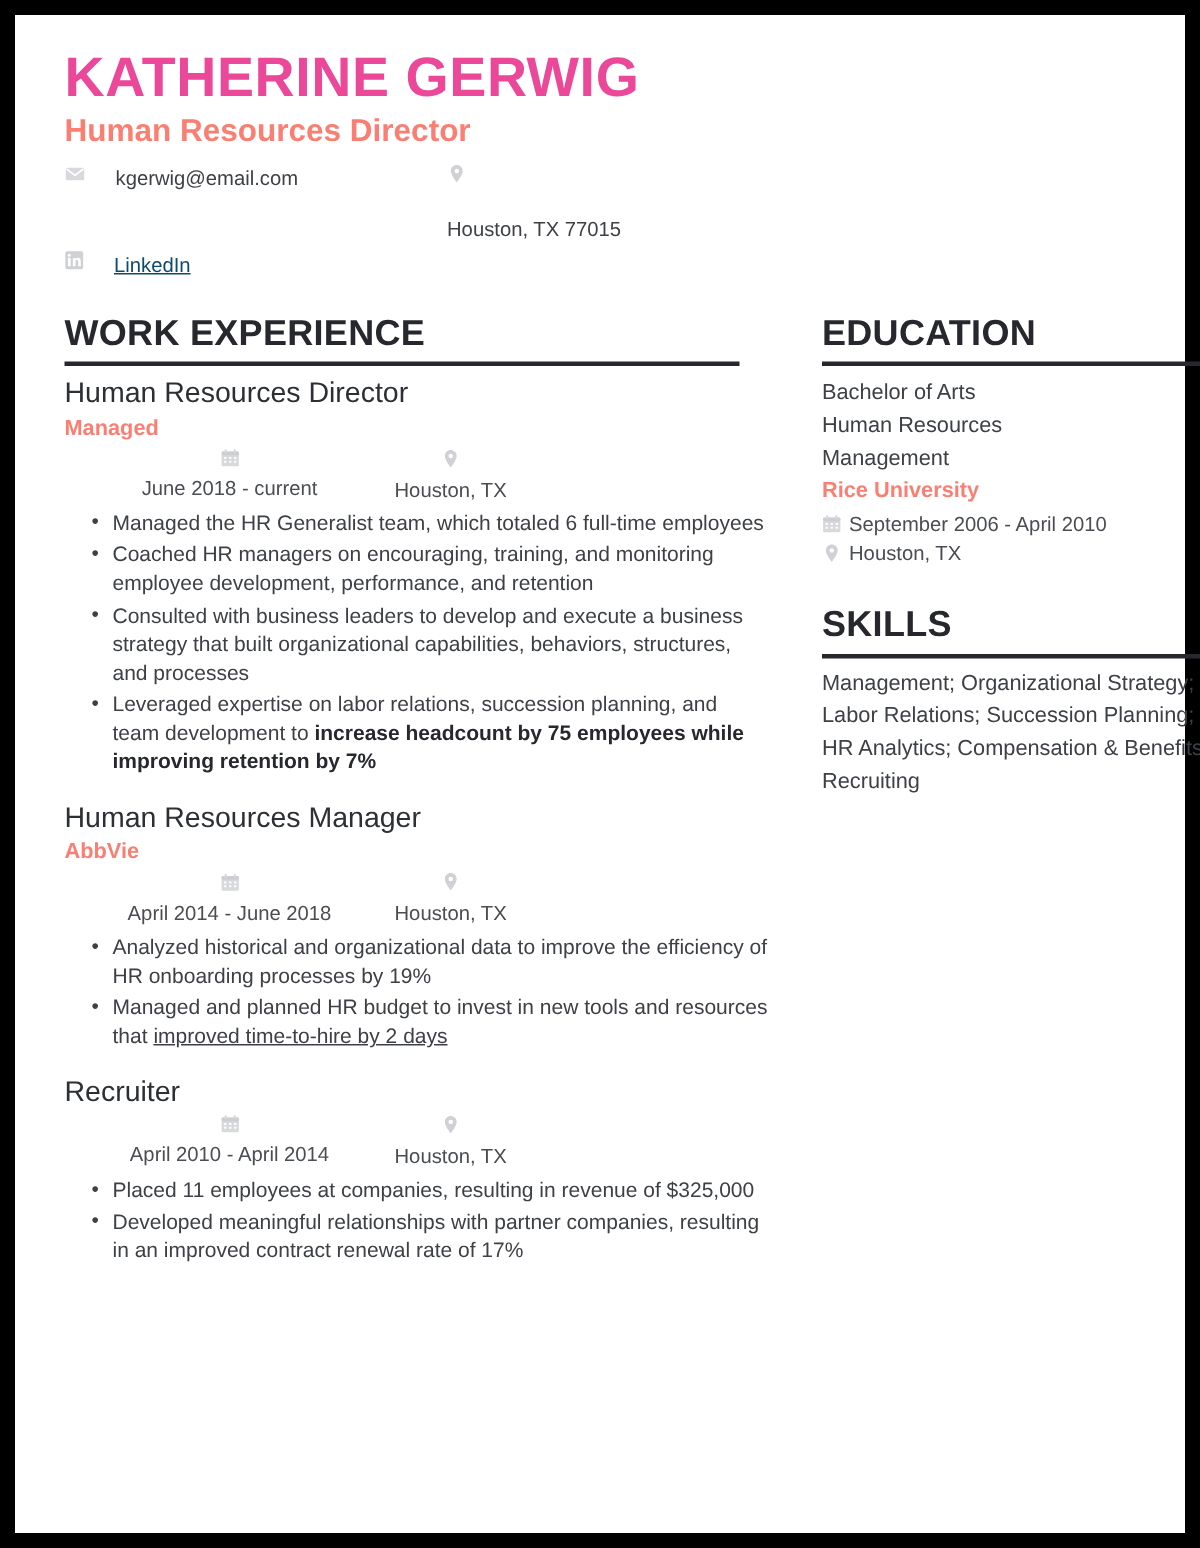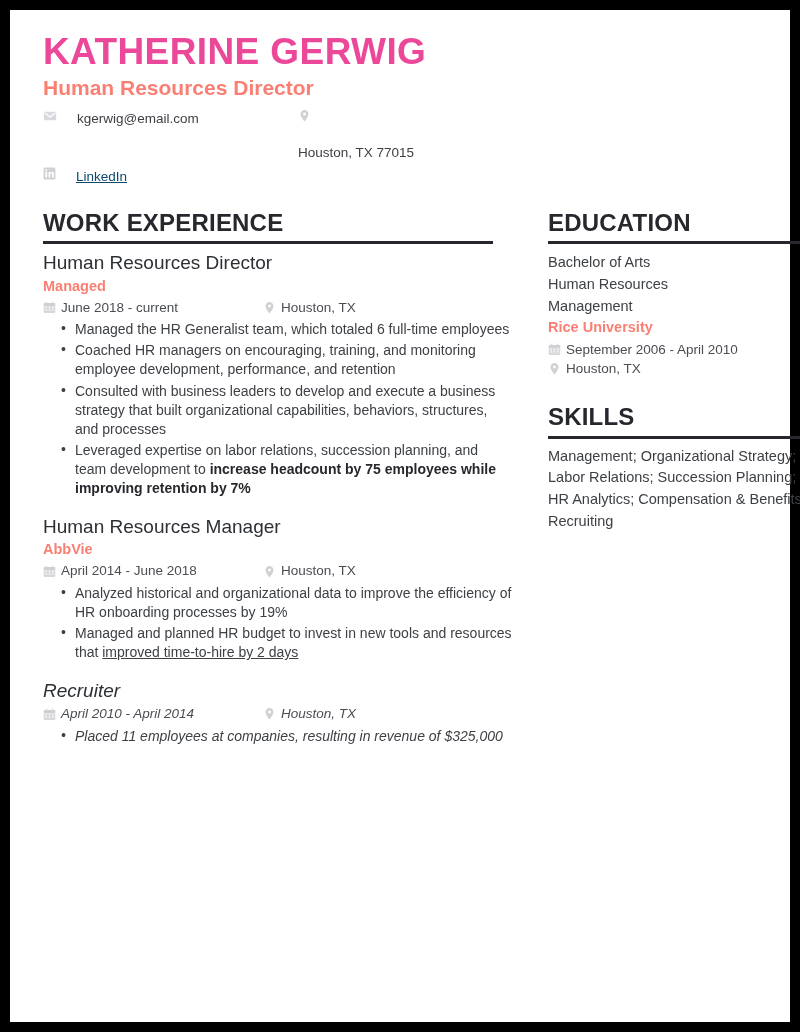--- a/index.html
+++ b/index.html
@@ -106,21 +106,21 @@
   .rule {
     height: 3px;
     background: #26282d;
     margin-bottom: 7px;
   }
   .col-left .rule  { width: 450px; }
   .col-right .rule { width: 268px; }
 
   
   .job { margin-bottom: 17px; }
-  .job:last-child { margin-bottom: 0; font-style: italic; }
+  .job:last-child { margin-bottom: 0; }
   .job-role {
     font-size: 19px;
     color: #2c2f34;
     line-height: 1.3;
     margin: 0 0 1px 0;
   }
   .job-company {
     font-size: 14.5px;
     font-weight: bold;
     color: #fa7f72;
@@ -132,20 +132,21 @@
     align-items: center;
     margin-bottom: 3px;
   }
   .meta-item {
     display: flex;
     align-items: center;
     gap: 5px;
     font-size: 13.5px;
     color: #4a4d52;
     line-height: 1.4;
+    flex-direction: column;
   }
   .meta-date { width: 220px; flex: 0 0 220px; }
 
   ul.bullets {
     margin: 0;
     padding: 0 0 0 18px;
     list-style: none;
   }
   ul.bullets li {
     position: relative;
@@ -356,20 +357,21 @@
                   <svg width="13" height="14" viewBox="0 0 14 16" fill="none">
                     <path d="M7 1.2c-2.5 0-4.5 2-4.5 4.5 0 3.3 4.5 8.6 4.5 8.6s4.5-5.3 4.5-8.6c0-2.5-2-4.5-4.5-4.5z" fill="#d0d1d4"></path>
                     <circle cx="7" cy="5.7" r="1.7" fill="#ffffff"></circle>
                   </svg>
                 </span>
                 <span>Houston, TX</span>
               </div>
             </div>
             <ul class="bullets">
               <li><span>Placed 11 employees at companies, resulting in revenue of $325,000</span></li>
+              <li><span>Developed meaningful relationships with partner companies, resulting in an improved contract renewal rate of 17%</span></li>
             </ul>
           </div>
 
         </div>
       </div>
 
       <div class="col-gap"></div>
 
       <div class="col-right">
 

